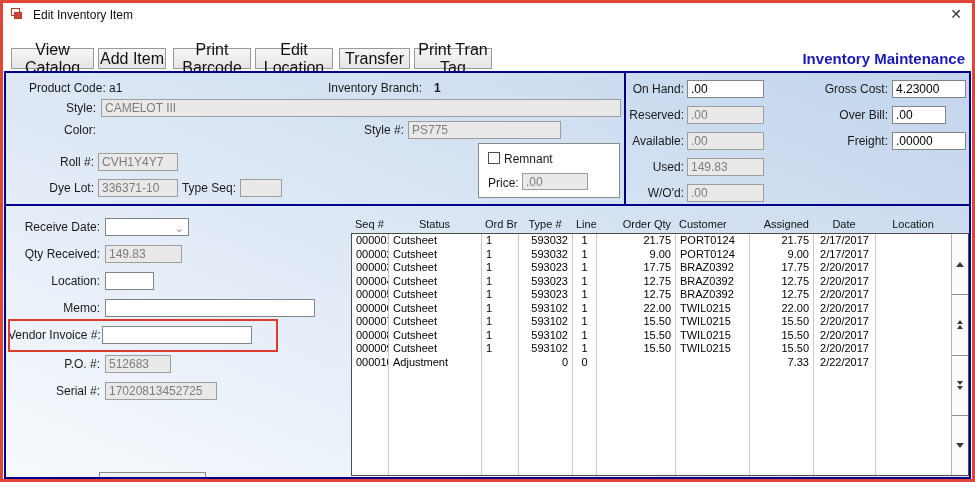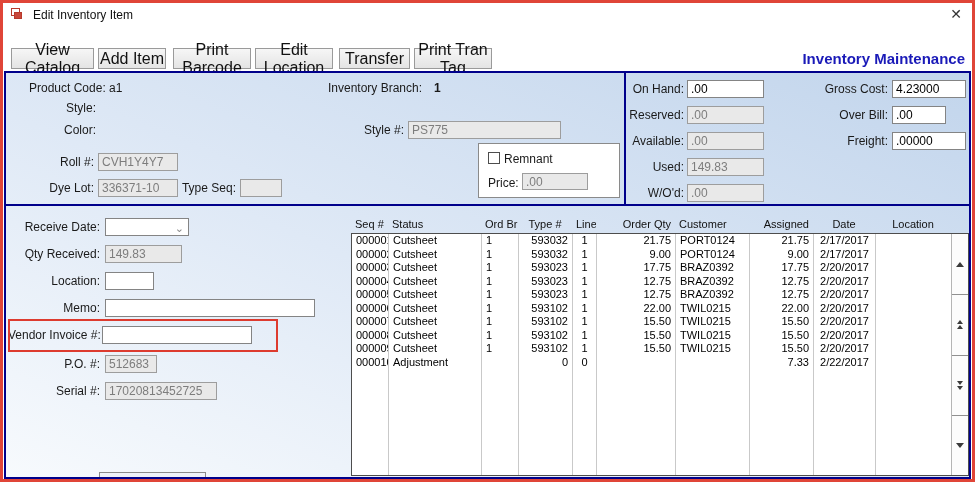--- a/index.html
+++ b/index.html
@@ -108,20 +108,21 @@
   <div class="main">
     <div class="hdiv"></div>
     <div class="vdiv"></div>
 
     <span class="lbl" style="left:23px;top:8px">Product Code:</span>
     <span class="lbl" style="left:103px;top:8px">a1</span>
     <span class="lbl" style="left:322px;top:8px">Inventory Branch:</span>
     <span class="lbl bold" style="left:428px;top:8px">1</span>
 
     <span class="lbl lblr" style="left:0;top:28px;width:90px">Style:</span>
+    <div class="fld dis" style="left:95px;top:26px;width:520px">CAMELOT III</div>
 
     <span class="lbl lblr" style="left:0;top:50px;width:90px">Color:</span>
     <span class="lbl lblr" style="left:310px;top:50px;width:88px">Style #:</span>
     <div class="fld dis" style="left:402px;top:48px;width:153px">PS775</div>
 
     <span class="lbl lblr" style="left:0;top:82px;width:88px">Roll #:</span>
     <div class="fld dis" style="left:92px;top:80px;width:80px">CVH1Y4Y7</div>
 
     <span class="lbl lblr" style="left:0;top:108px;width:88px">Dye Lot:</span>
     <div class="fld dis" style="left:92px;top:106px;width:80px">336371-10</div>
@@ -168,30 +169,30 @@
     </div>
 
     <span class="lbl lblr" style="left:2px;top:228px;width:92px">Memo:</span>
     <div class="fld" style="left:99px;top:226px;width:210px"></div>
 
     <span class="lbl lblr" style="left:2px;top:255px;width:92px">Vendor Invoice #:</span>
     <div class="fld" style="left:96px;top:253px;width:150px"></div>
     <div class="annot"></div>
 
     <span class="lbl lblr" style="left:2px;top:284px;width:92px">P.O. #:</span>
-    <div class="fld dis" style="left:99px;top:282px;width:52px">512683</div>
+    <div class="fld dis" style="left:99px;top:282px;width:66px">512683</div>
 
     <span class="lbl lblr" style="left:2px;top:311px;width:92px">Serial #:</span>
     <div class="fld dis" style="left:99px;top:309px;width:112px">17020813452725</div>
 
     <div class="partial-box"></div>
 
     <div class="ghead">
         <div class="hcell" style="width: 37px; text-align: left;">Seq #</div>
-        <div class="hcell" style="width: 93px; text-align: left;">Status</div>
+        <div class="hcell" style="width: 93px; text-align: center;">Status</div>
         <div class="hcell" style="width: 37px; text-align: left;">Ord Br</div>
         <div class="hcell" style="width: 54px; text-align: center;">Type #</div>
         <div class="hcell" style="width: 24px; text-align: center;">Line</div>
         <div class="hcell" style="width: 79px; text-align: right;">Order Qty</div>
         <div class="hcell" style="width: 74px; text-align: left;">Customer</div>
         <div class="hcell" style="width: 64px; text-align: right;">Assigned</div>
         <div class="hcell" style="width: 62px; text-align: center;">Date</div>
         <div class="hcell" style="width: 76px; text-align: center;">Location</div>
       </div>
     <div class="gbody">

